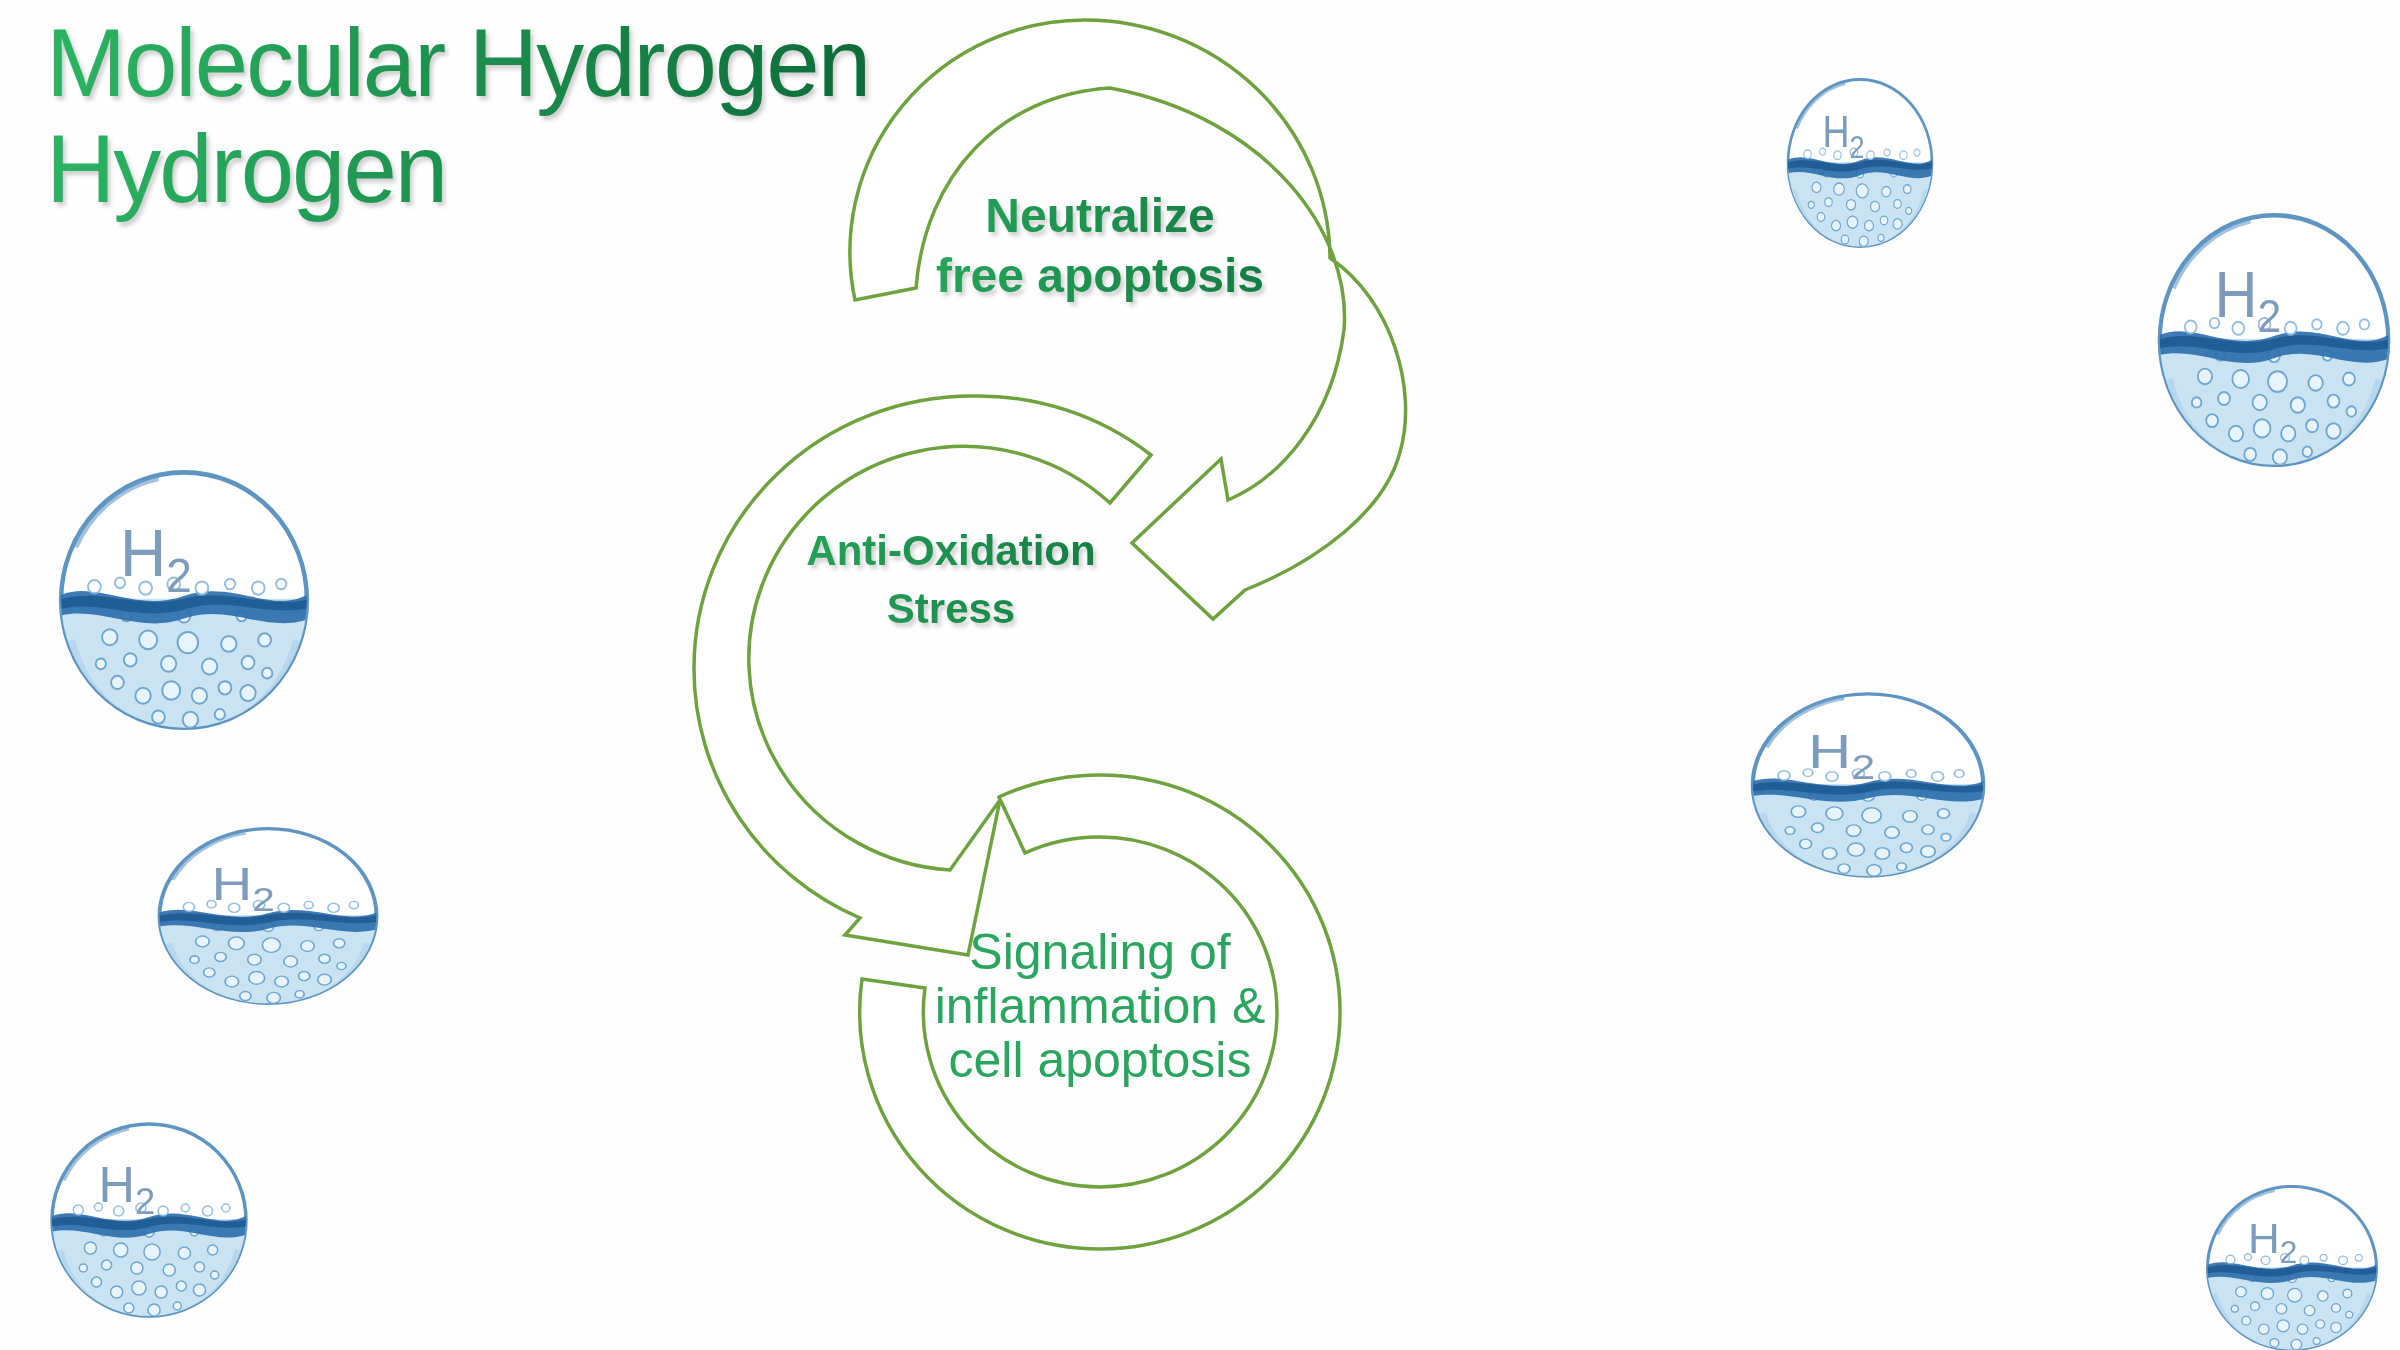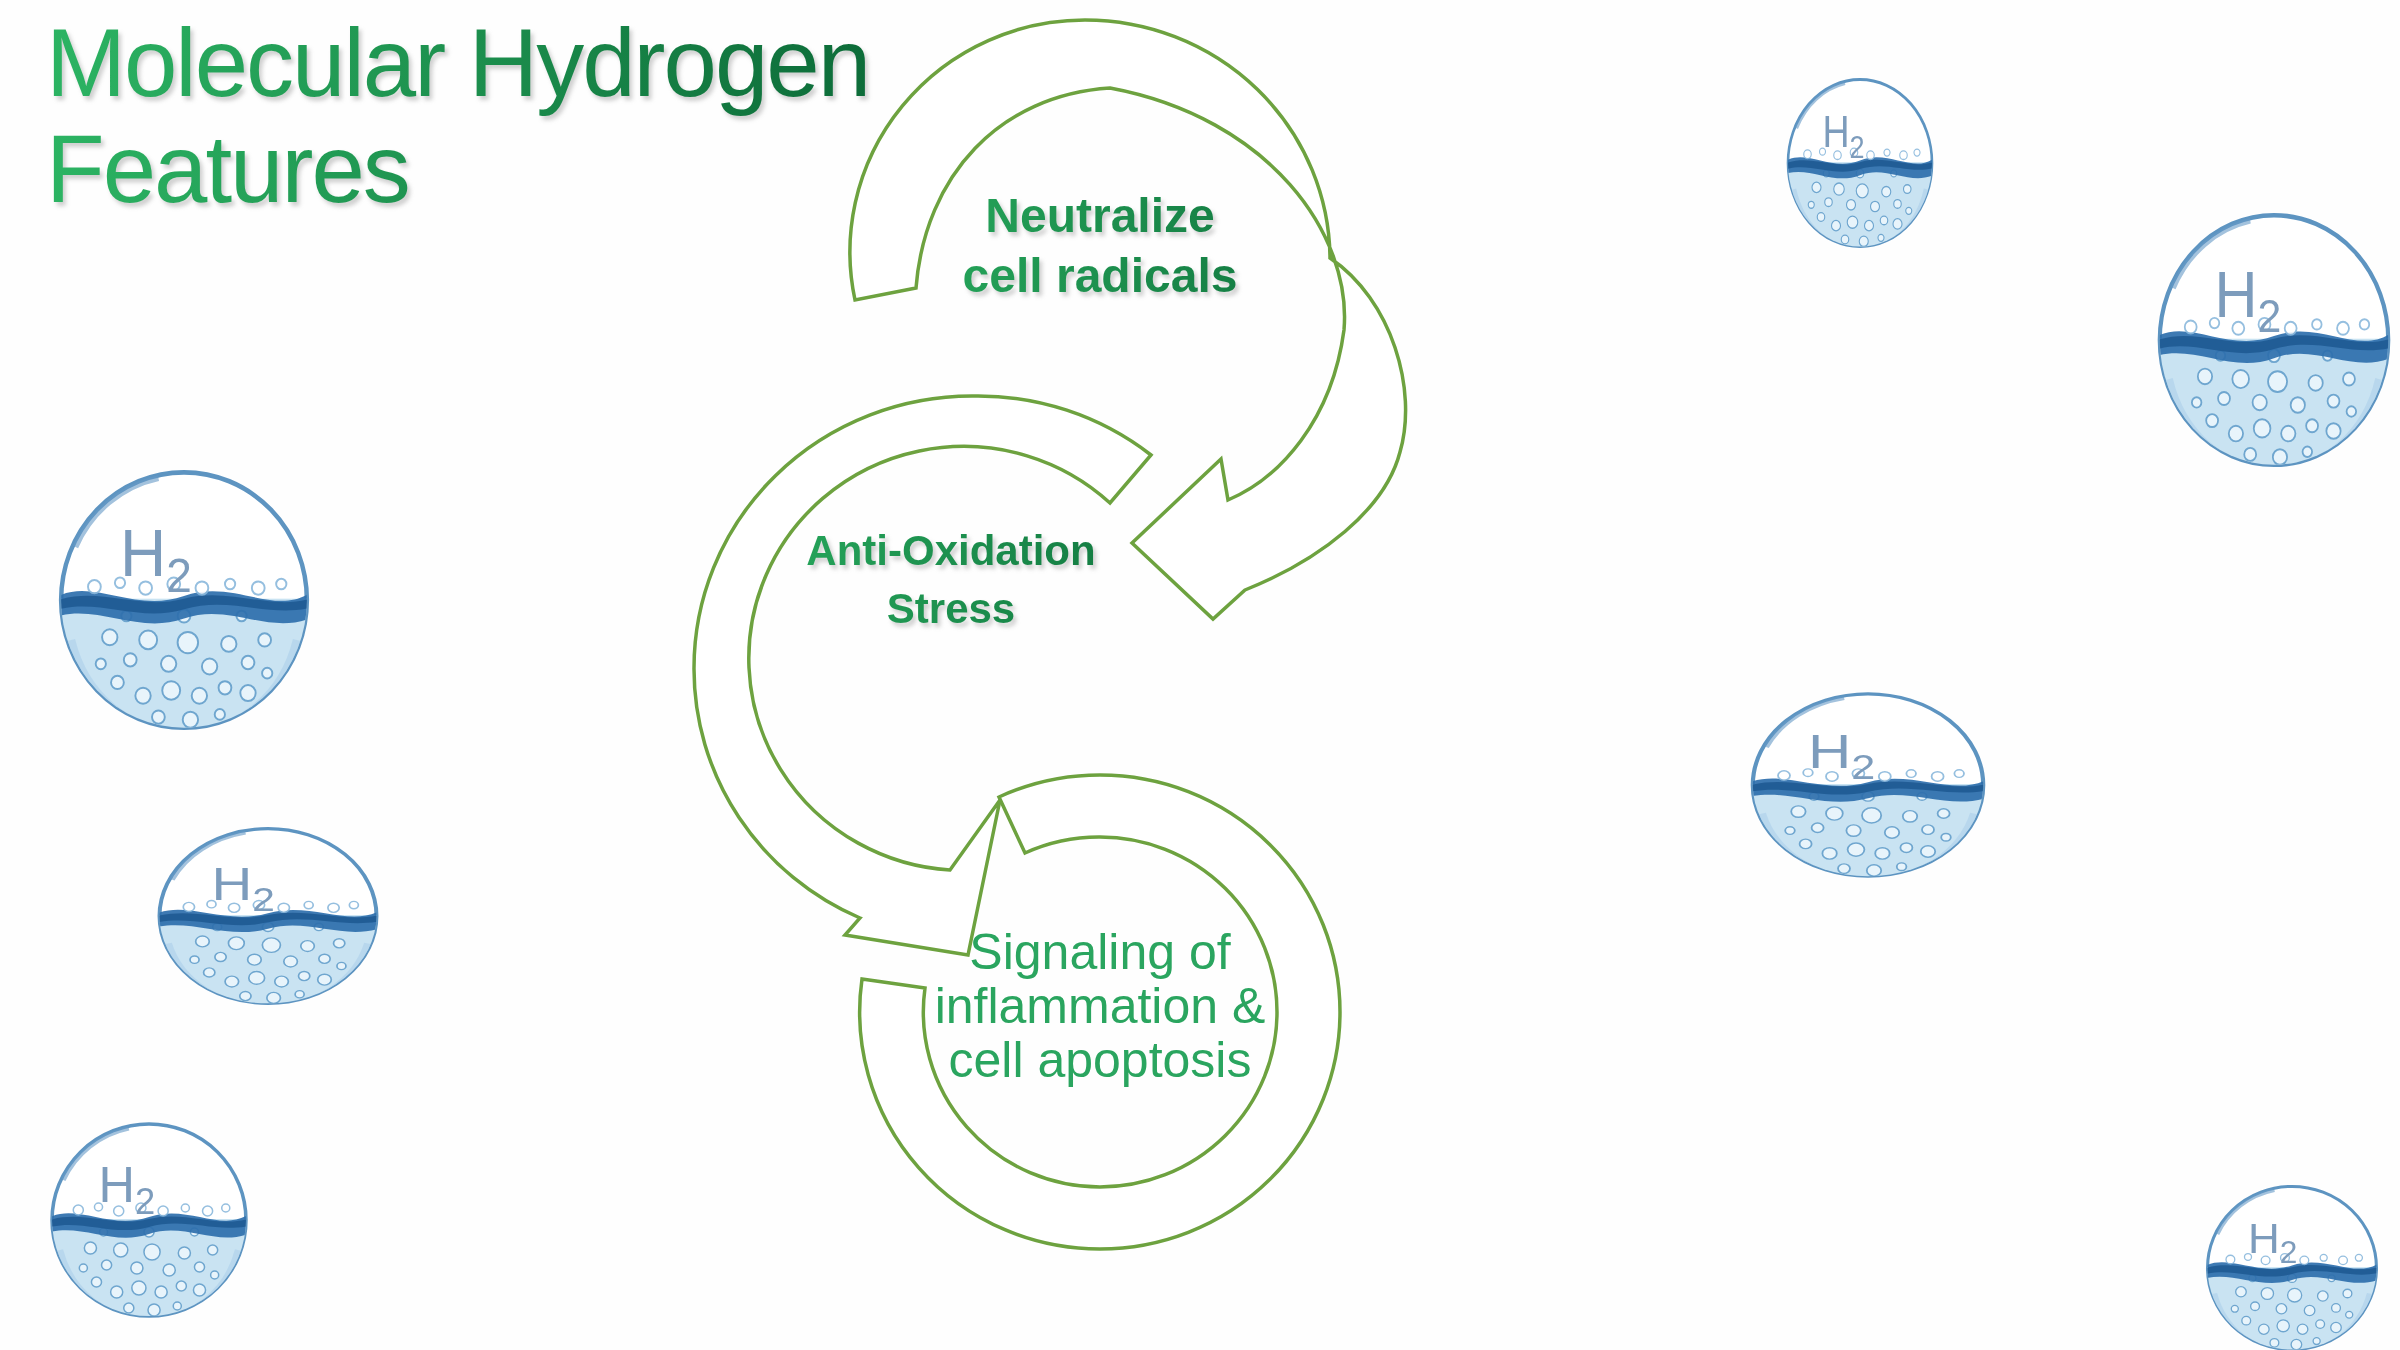--- a/index.html
+++ b/index.html
@@ -44,21 +44,21 @@
   .bubble{position:absolute;}
   .h2-glyph{fill:var(--h2_text_blue);font-family:"Liberation Sans",sans-serif;}
 </style>
 </head>
 <body>
 
 <div class="slide">
 
   <div class="page-title">
     <span class="grad-line">Molecular Hydrogen</span>
-    <span class="grad-line">Features</span>
+    <span class="grad-line">Hydrogen</span>
   </div>
 
   <svg width="0" height="0" style="position:absolute" aria-hidden="true">
     <defs>
       <clipPath id="bclip">
           <ellipse cx="100" cy="100" rx="96" ry="96"></ellipse>
         </clipPath>
       <g id="bubble-art">
         <ellipse cx="100" cy="100" rx="96" ry="96" fill="#ffffff" stroke="#5d94c1" stroke-width="3.5"></ellipse>
         <g clip-path="url(#bclip)">
@@ -145,21 +145,21 @@
       L 1221 459
       L 1228 500
       C 1280 478 1332 420 1344 330
       C 1352 235 1270 118 1110 88
       C 1000 95 925 175 916 288
       Z"></path>
   </svg>
 
   <div class="step-label label-neutralize">
     <span class="grad-line">Neutralize</span>
-    <span class="grad-line">cell radicals</span>
+    <span class="grad-line">free apoptosis</span>
   </div>
 
   <div class="step-label label-antiox">
     <span class="grad-line">Anti-Oxidation</span>
     <span class="grad-line">Stress</span>
   </div>
 
   <div class="label-inhibition">
     <span>Signaling of</span>
     <span>inflammation &amp;</span>

